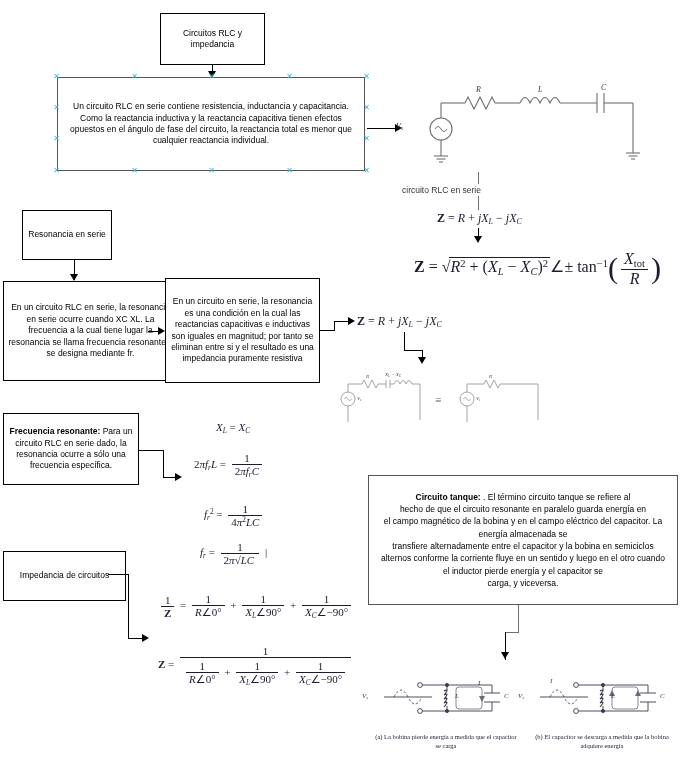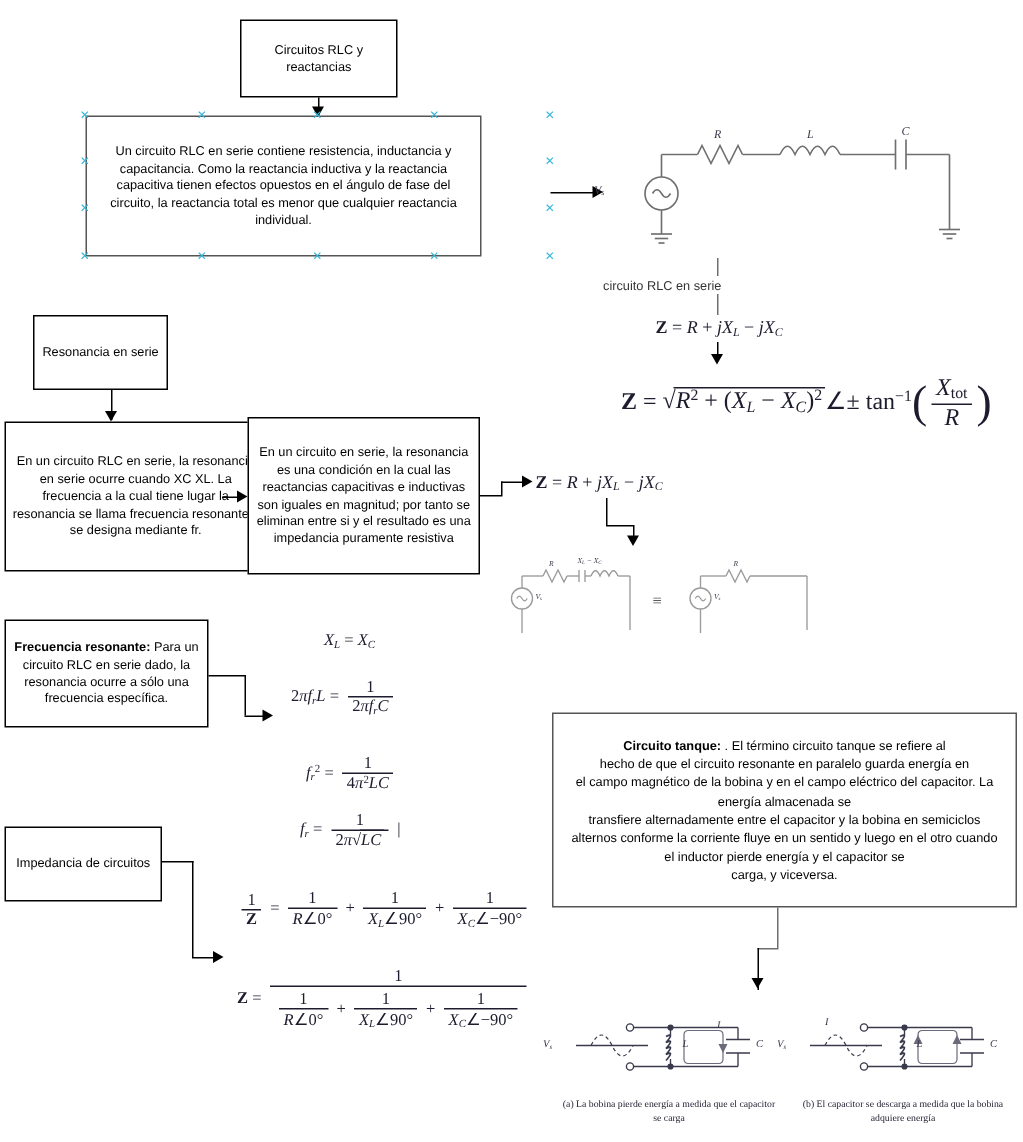--- a/index.html
+++ b/index.html
@@ -110,27 +110,27 @@
   }
   svg { overflow: visible; display:block; }
   .svgwrap { position: absolute; }
 </style>
 </head>
 <body>
 
 <div class="canvas">
 
   <div class="box" style="left:160px; top:13px; width:105px; height:52px; font-size:8.5px;">
-    <span class="txt">Circuitos RLC y reactancias</span>
+    <span class="txt">Circuitos RLC y impedancia</span>
   </div>
 
   <div class="ln v" style="left:212px; top:65px; height:14px;"></div>
   <div class="arrowdown" style="left:208px; top:71px;"></div>
 
-  <div class="box selected" style="left:57px; top:77px; width:264px; height:94px; font-size:8.5px; border-color:#555;">
+  <div class="box selected" style="left:57px; top:77px; width:308px; height:94px; font-size:8.5px; border-color:#555;">
     <span class="txt" style="padding:0 6px;">Un circuito RLC en serie contiene resistencia, inductancia y capacitancia. Como la reactancia inductiva y la reactancia capacitiva tienen efectos opuestos en el ángulo de fase del circuito, la reactancia total es menor que cualquier reactancia individual.</span>
   </div>
 
   <div class="handle" style="left:53px; top:73px;">✕</div>
   <div class="handle" style="left:131px; top:73px;">✕</div>
   <div class="handle" style="left:208px; top:73px;">✕</div>
   <div class="handle" style="left:286px; top:73px;">✕</div>
   <div class="handle" style="left:363px; top:73px;">✕</div>
   <div class="handle" style="left:53px; top:104px;">✕</div>
   <div class="handle" style="left:363px; top:104px;">✕</div>
@@ -289,21 +289,21 @@
   <div class="math" style="left:204px; top:503px; font-size:11px;">
     <i>f</i><span class="sub"><i>r</i></span><span class="sup">2</span> =
     <span class="frac"><span class="num">1</span><span class="den">4<i>π</i><span class="sup">2</span><i>LC</i></span></span>
   </div>
 
   <div class="math" style="left:200px; top:541px; font-size:11px;">
     <i>f</i><span class="sub"><i>r</i></span> =
     <span class="frac"><span class="num">1</span><span class="den">2<i>π</i><span class="sqrt">√<span class="rad"><i>LC</i></span></span></span></span> |
   </div>
 
-  <div class="box" style="left:3px; top:551px; width:105px; height:50px;">
+  <div class="box" style="left:3px; top:551px; width:123px; height:50px;">
     <span class="txt">Impedancia de circuitos</span>
   </div>
 
   <div class="ln h" style="left:108px; top:574px; width:21px;"></div>
   <div class="ln v" style="left:128px; top:574px; height:64px;"></div>
   <div class="ln h" style="left:128px; top:638px; width:16px;"></div>
   <div class="arrowright" style="left:142px; top:634px;"></div>
 
   <div class="math" style="left:158px; top:593px; font-size:11px;">
     <span class="frac"><span class="num">1</span><span class="den"><b>Z</b></span></span> =

